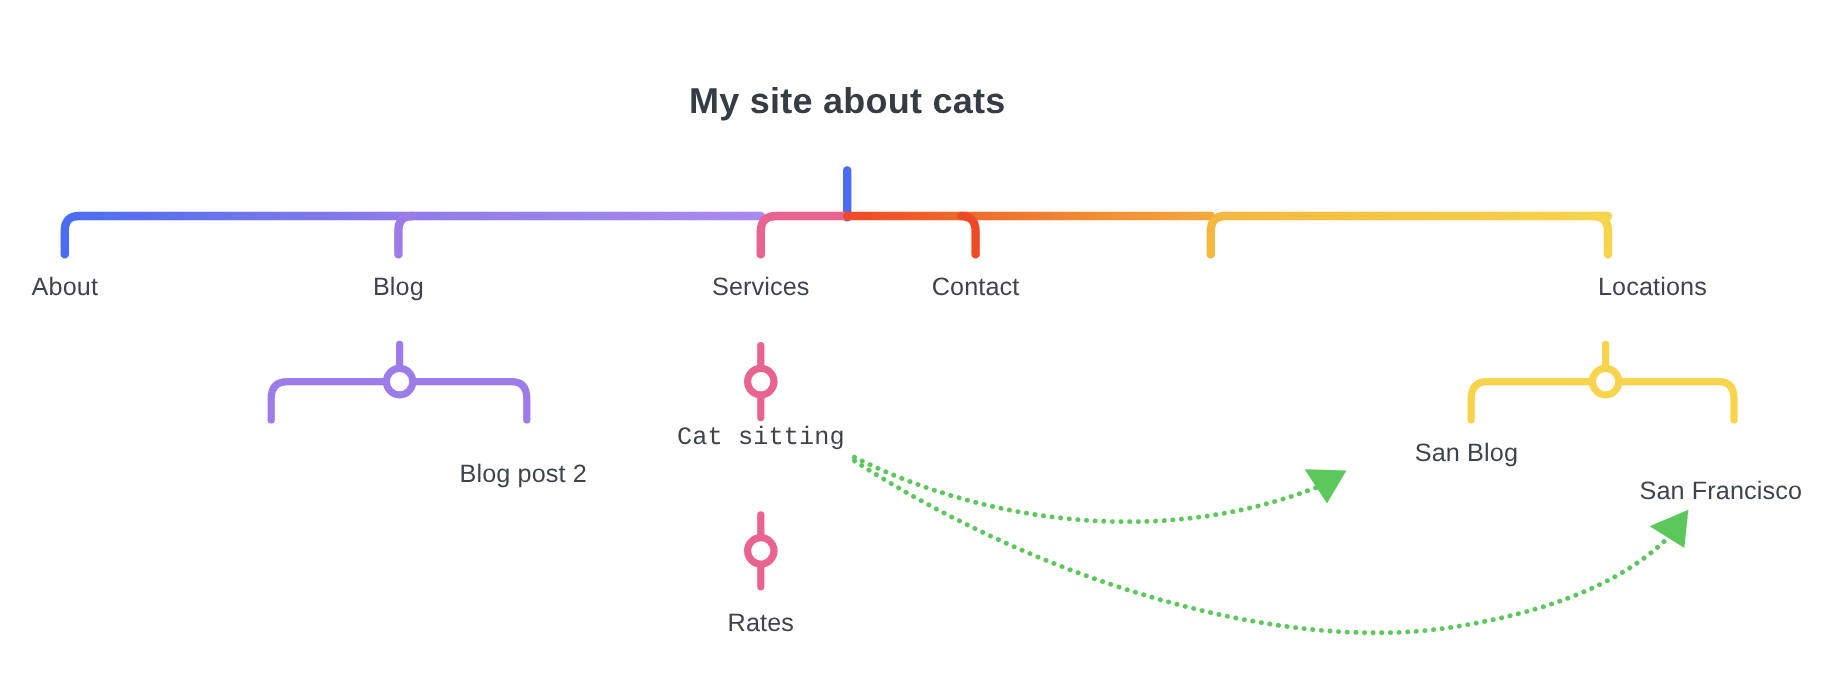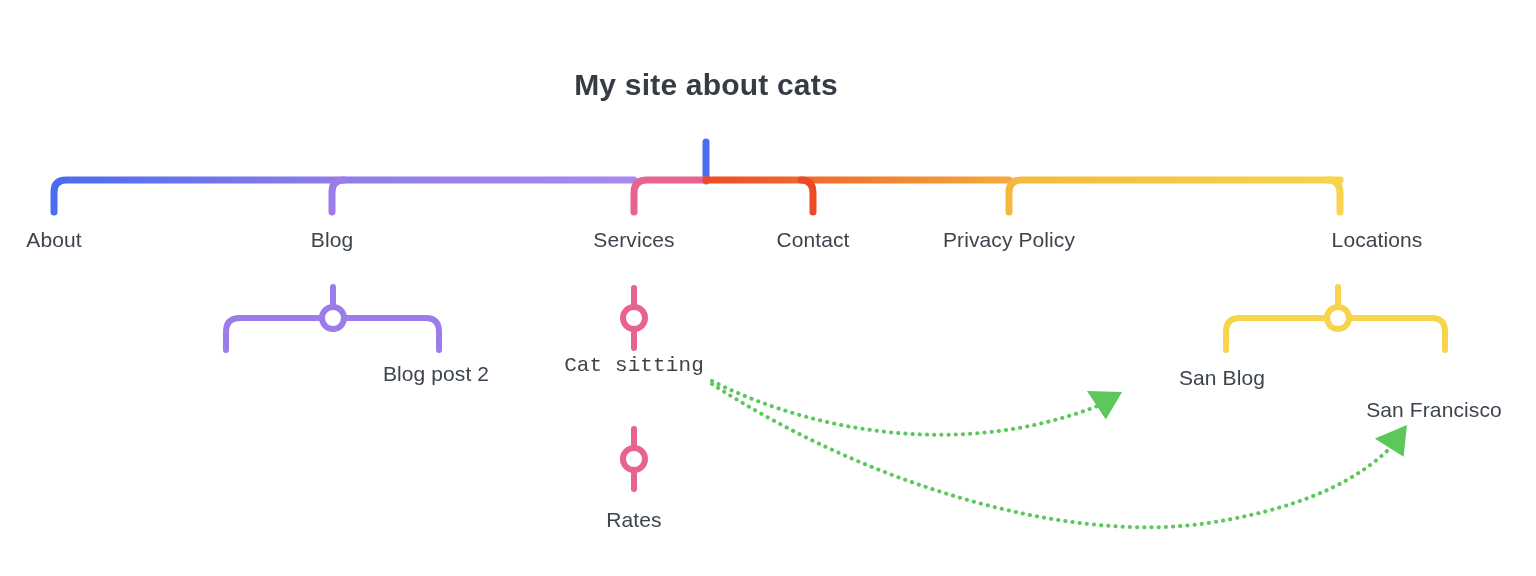--- a/index.html
+++ b/index.html
@@ -105,22 +105,21 @@
     <circle cx="1338" cy="318" r="11" fill="#ffffff" stroke="#f7d44c" stroke-width="6"></circle>
 
     <path d="M712,381 C830,440 980,455 1105,403" fill="none" stroke="#5cc85c" stroke-width="4" stroke-linecap="round" stroke-dasharray="0.2 7" marker-end="url(#greenArrow)"></path>
     <path d="M712,384 C860,480 1060,545 1208,523 C1320,506 1370,470 1396,442" fill="none" stroke="#5cc85c" stroke-width="4" stroke-linecap="round" stroke-dasharray="0.2 7" marker-end="url(#greenArrow)"></path>
   </svg>
 
   <div class="node-label" style="left:54px;  top:228px;">About</div>
   <div class="node-label" style="left:332px; top:228px;">Blog</div>
   <div class="node-label" style="left:634px; top:228px;">Services</div>
   <div class="node-label" style="left:813px; top:228px;">Contact</div>
-  <div class="node-label" style="left:1009px;top:228px;">Privacy Policy</div>
   <div class="node-label" style="left:1337px;top:228px;margin-left:40px;">Locations</div>
 
-  <div class="node-label" style="left:436px; top:362px;">Blog post 2</div>
+  <div class="node-label" style="left:436px; top:384px;">Blog post 2</div>
   <div class="node-label" style="left:634px; top:354px;font-family:Liberation Mono, monospace;">Cat sitting</div>
   <div class="node-label" style="left:634px; top:508px;">Rates</div>
   <div class="node-label" style="left:1222px;top:366px;">San Blog</div>
   <div class="node-label" style="left:1434px;top:366px;margin-top:32px;">San Francisco</div>
 
 </div>
 
 </body></html>

